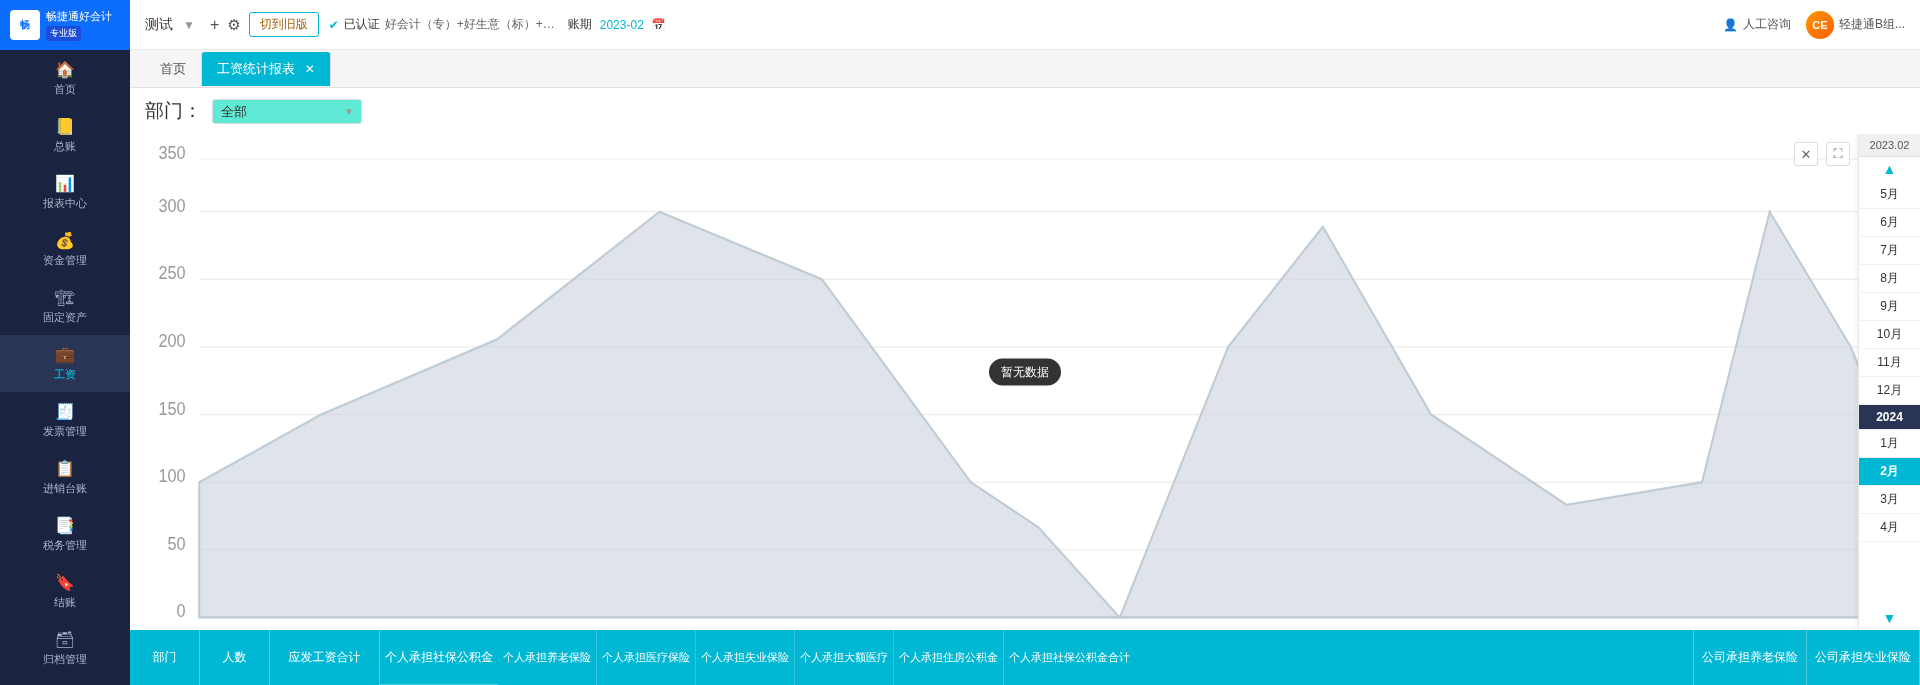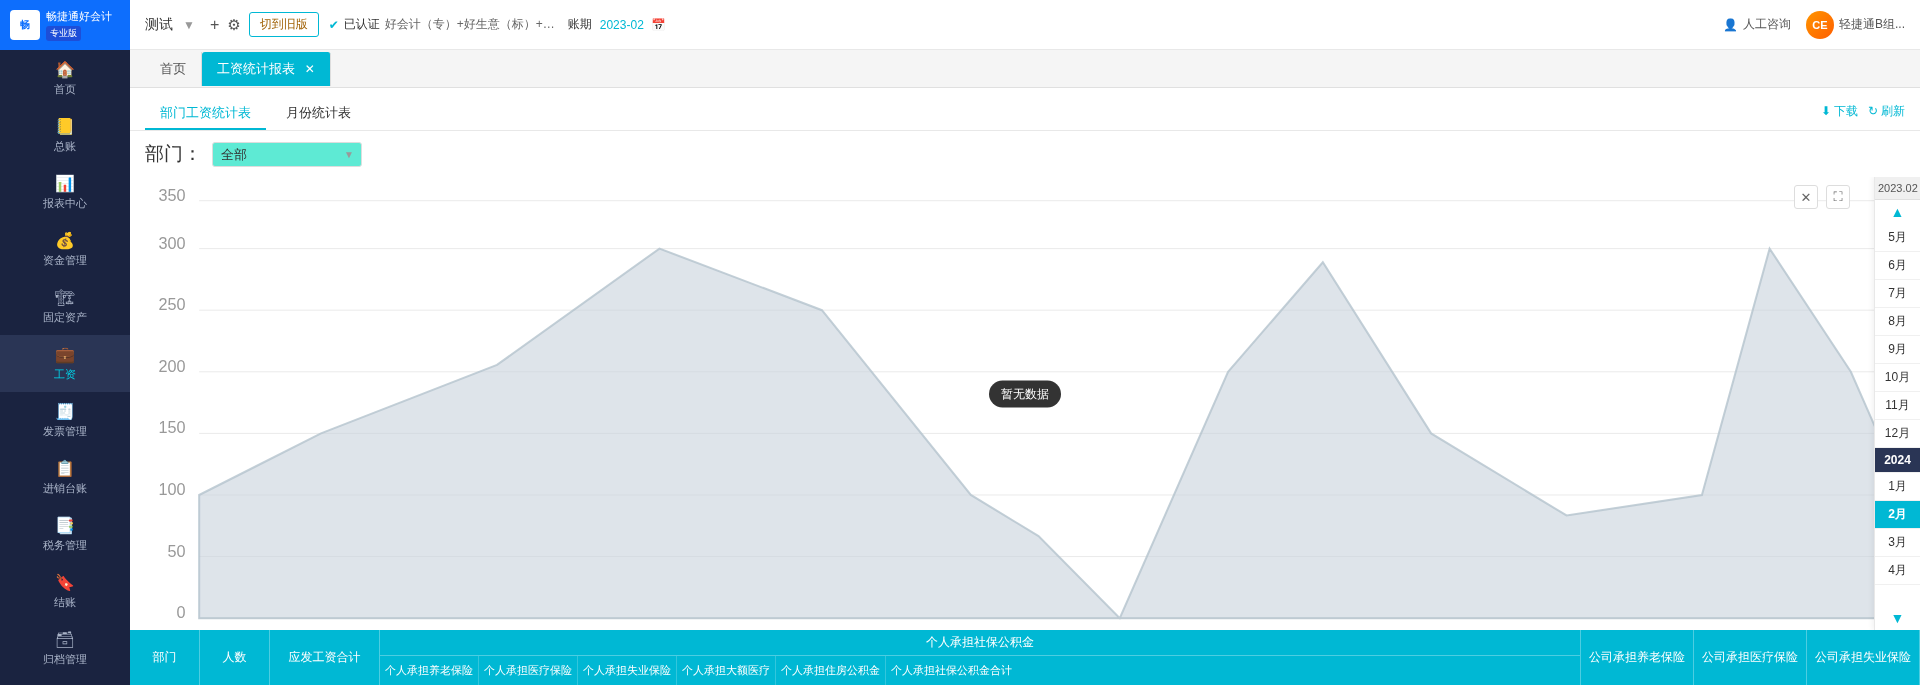--- a/index.html
+++ b/index.html
@@ -286,21 +286,21 @@
     
     .table-header {
       background: #00b8d4;
       color: #fff;
       display: flex;
       flex-shrink: 0;
       min-height: 55px;
     }
     .table-header-group {
       display: flex;
-      flex-direction: column;
+      flex-direction: row;
       border-right: 1px solid rgba(255,255,255,0.3);
     }
     .table-header-group-title {
       text-align: center;
       padding: 4px 5px;
       font-size: 12px;
       border-bottom: 1px solid rgba(255,255,255,0.3);
       min-height: 24px;
       display: flex;
       align-items: center;
@@ -330,21 +330,21 @@
       font-size: 12px;
       border-right: 1px solid rgba(255,255,255,0.3);
       min-width: 70px;
     }
 
     
     .date-panel {
       position: absolute;
       right: 0;
       top: 0;
-      width: 46px;
+      width: 62px;
       background: #fff;
       border-left: 1px solid #e8e8e8;
       display: flex;
       flex-direction: column;
       align-items: center;
       font-size: 12px;
       color: #333;
       height: 100%;
       z-index: 10;
       box-shadow: -2px 0 5px rgba(0,0,0,0.05);
@@ -517,38 +517,20 @@
     <div class="breadcrumb-tabs">
       <div class="tab-item">首页</div>
       <div class="tab-item active">
         <span>工资统计报表</span>
         <span class="tab-close">✕</span>
       </div>
     </div>
 
     <div class="inner-content">
 
-      <div class="sub-tabs">
-        <div class="sub-tab active">
-          <span>部门工资统计表</span>
-        </div>
-        <div class="sub-tab">
-          <span>月份统计表</span>
-        </div>
-        <div class="sub-tab-actions">
-          <div class="sub-tab-action-btn">
-            <span>⬇</span>
-            <span>下载</span>
-          </div>
-          <div class="sub-tab-action-btn">
-            <span>↻</span>
-            <span>刷新</span>
-          </div>
-        </div>
-      </div>
 
       <div class="filter-bar">
         <span class="filter-label">部门：</span>
         <div class="filter-select-wrap">
           <select class="filter-select">
             <option>全部</option>
             <option>行政部</option>
             <option>销售部</option>
             <option>技术部</option>
           </select>
@@ -618,19 +600,18 @@
           <div class="table-header-cols">
             <div class="table-header-col">个人承担养老保险</div>
             <div class="table-header-col">个人承担医疗保险</div>
             <div class="table-header-col">个人承担失业保险</div>
             <div class="table-header-col">个人承担大额医疗</div>
             <div class="table-header-col">个人承担住房公积金</div>
             <div class="table-header-col">个人承担社保公积金合计</div>
           </div>
         </div>
         <div class="table-header-simple" style="min-width:100px;">公司承担养老保险</div>
-        <div class="table-header-simple" style="min-width:100px;">公司承担医疗保险</div>
         <div class="table-header-simple" style="min-width:100px;">公司承担失业保险</div>
       </div>
 
     </div>
   </div>
 </div>
 
 </body></html>

